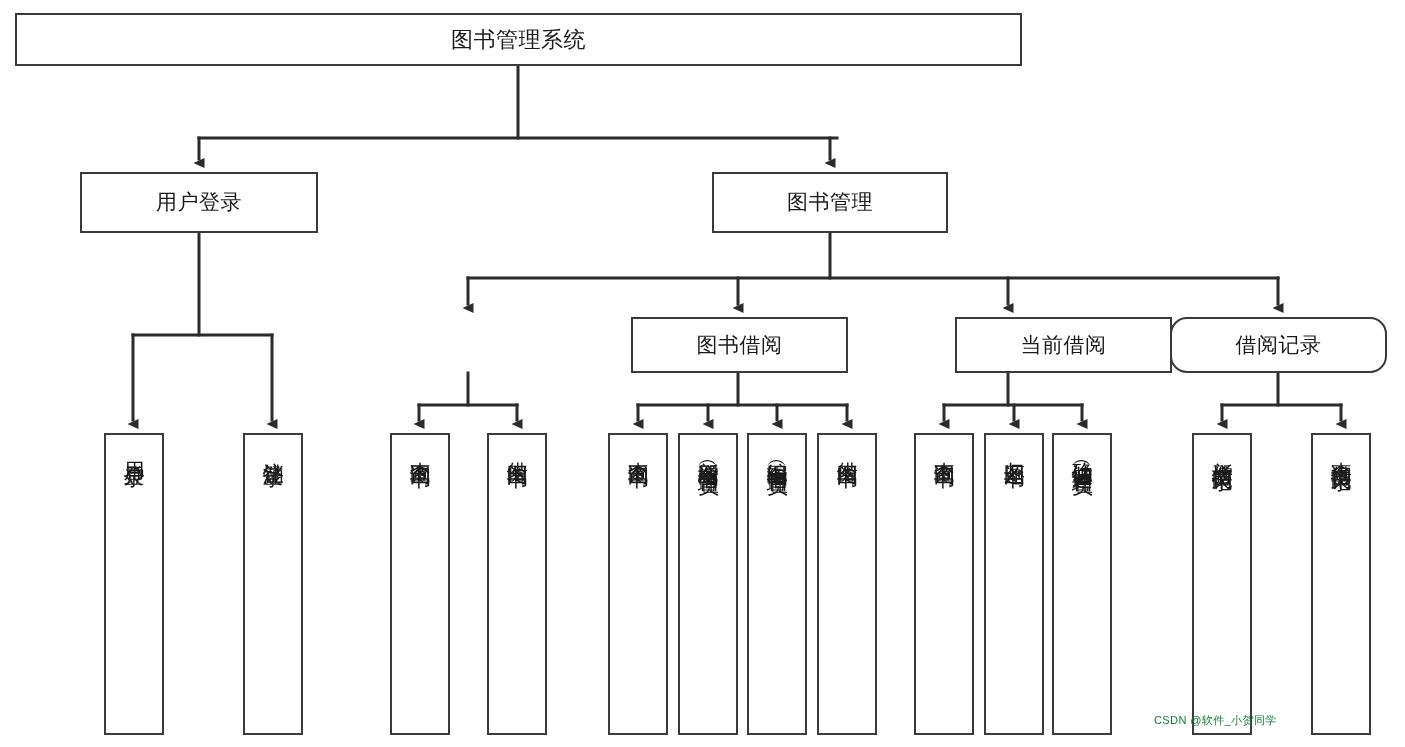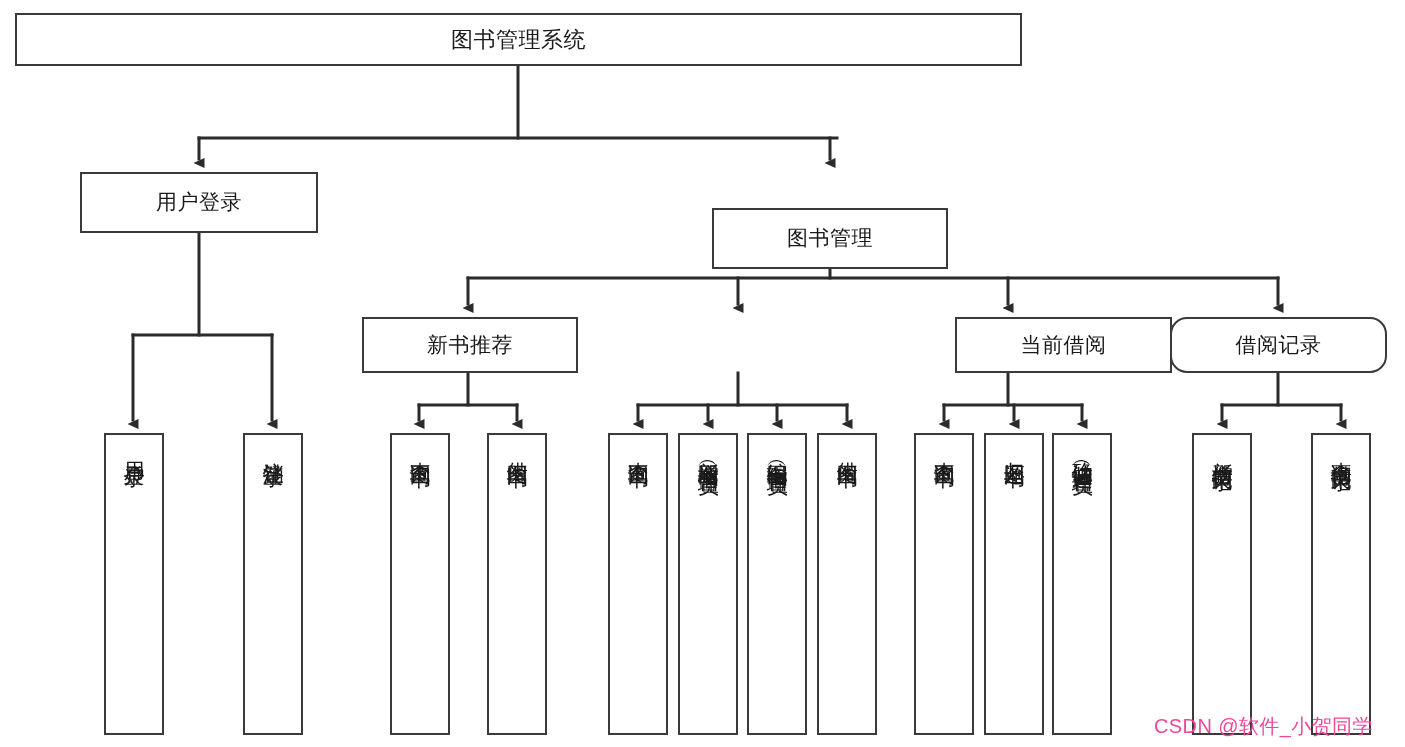--- a/index.html
+++ b/index.html
@@ -60,22 +60,22 @@
     text-orientation: upright;
     font-size: 21px;
     line-height: 1.45;
     letter-spacing: 2px;
     white-space: nowrap;
   }
   .watermark {
     position: absolute;
     left: 1154px;
     top: 713px;
-    font-size: 20px;
-    color: #ec4899;
+    font-size: 11px;
+    color: #15803d;
     white-space: nowrap;
     letter-spacing: 0.4px;
     pointer-events: none;
   }
 </style>
 </head>
 <body>
 
 <div id="canvas">
 
@@ -129,26 +129,26 @@
     </g>
   </svg>
 
   <div class="node horiz root" style="left: 15px; top: 13px; width: 1007px; height: 53px;">
     <span class="node-label">图书管理系统</span>
   </div>
 
   <div class="node horiz" style="left: 80px; top: 172px; width: 238px; height: 61px;">
     <span class="node-label">用户登录</span>
   </div>
-  <div class="node horiz" style="left: 712px; top: 172px; width: 236px; height: 61px; margin-top: 36px;">
+  <div class="node horiz" style="left: 712px; top: 172px; width: 236px; height: 61px;">
     <span class="node-label">图书管理</span>
   </div>
 
-  <div class="node horiz" style="left: 362px; top: 317px; width: 216px; height: 56px;">
-    <span class="node-label">新书推荐</span>
+  <div class="node horiz" style="left: 631px; top: 317px; width: 217px; height: 56px;">
+    <span class="node-label">图书借阅</span>
   </div>
   <div class="node horiz" style="left: 955px; top: 317px; width: 217px; height: 56px;">
     <span class="node-label">当前借阅</span>
   </div>
   <div class="node horiz" style="left: 1170px; top: 317px; width: 217px; height: 56px; border-radius: 17px;">
     <span class="node-label">借阅记录</span>
   </div>
 
   <div class="node vert" style="left: 104px; top: 433px; width: 60px; height: 302px;">
     <span class="node-label">用户登录</span>

